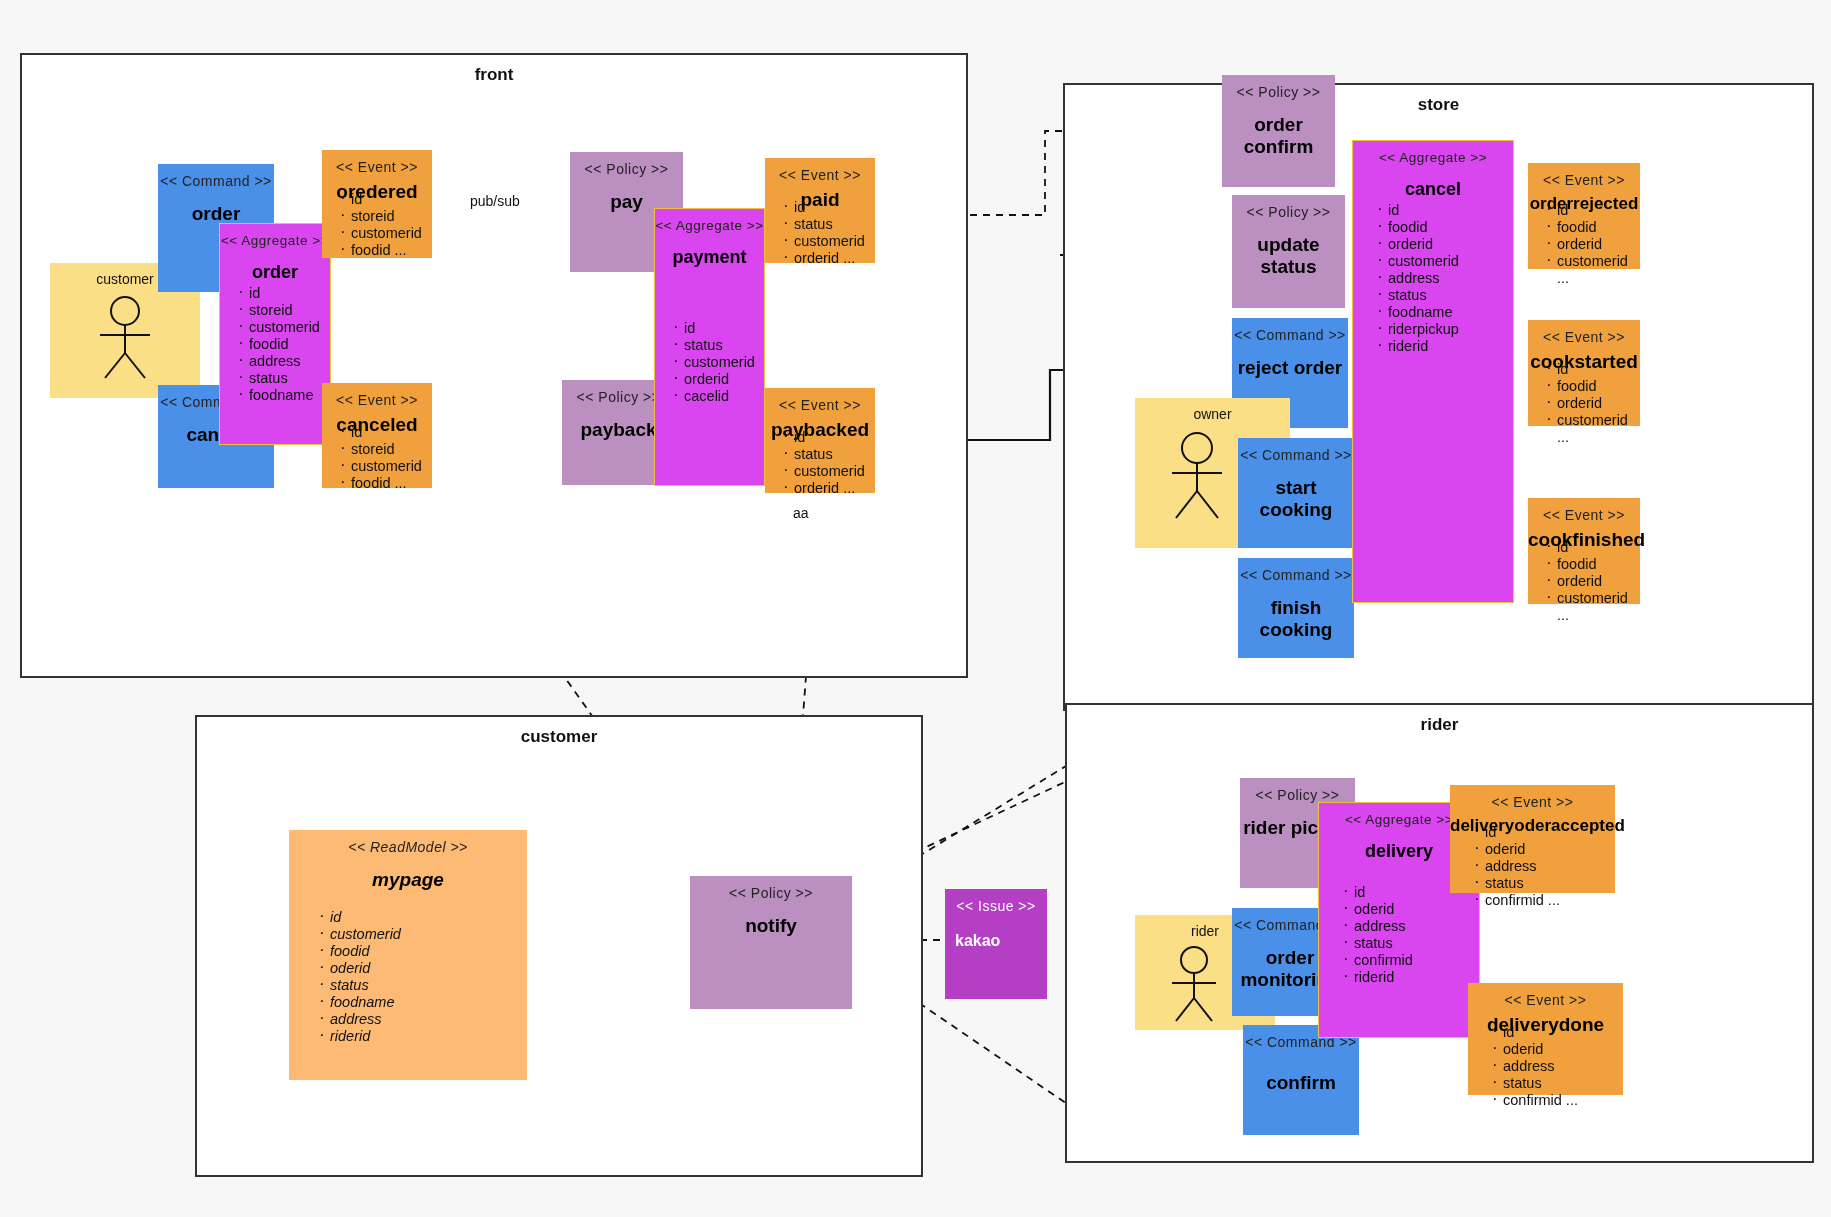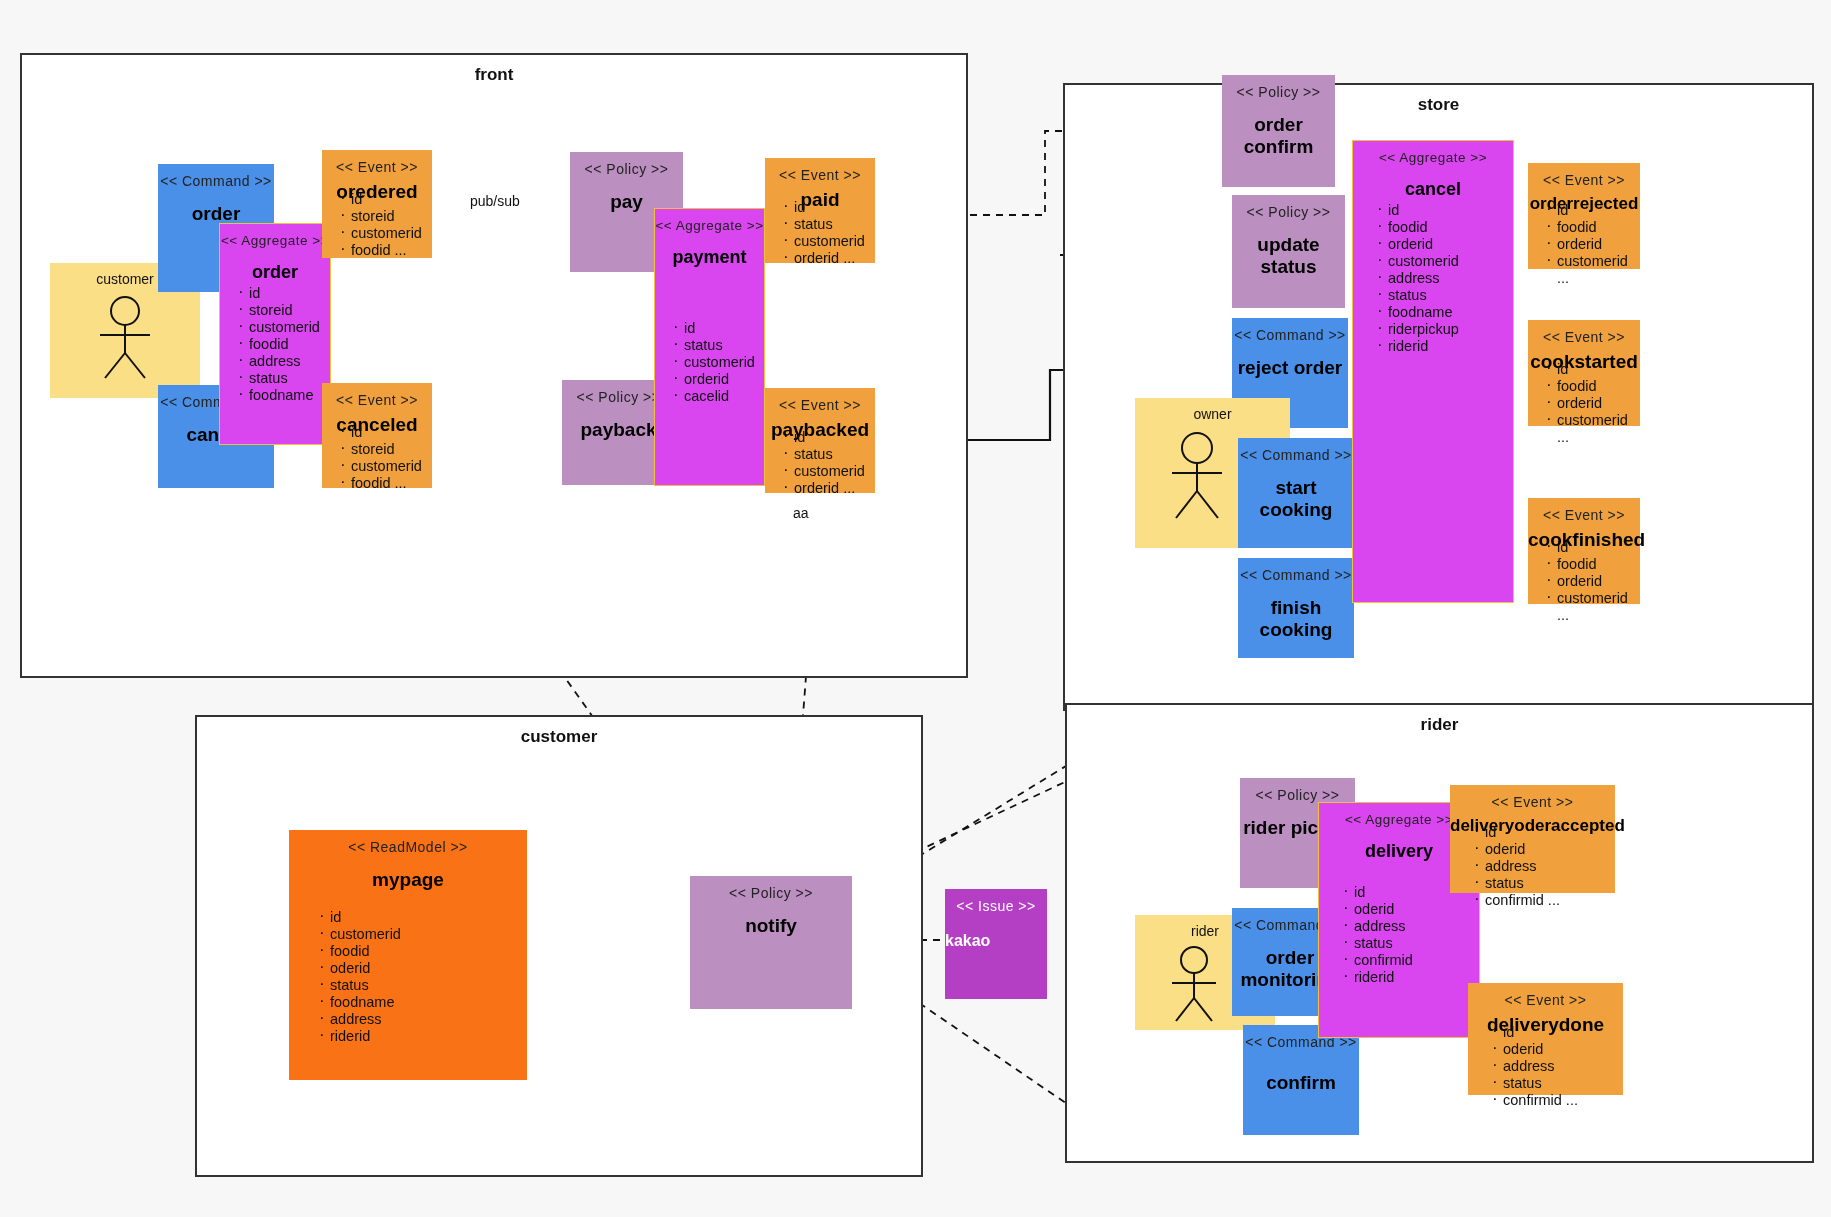--- a/index.html
+++ b/index.html
@@ -13,34 +13,34 @@
   .sticky .stereo{text-align:center;font-size:14px;color:#222;padding-top:9px;letter-spacing:.5px;}
   .sticky .nm{text-align:center;font-weight:bold;font-size:19px;color:#000;margin-top:14px;}
   .sticky ul{list-style:none;margin:2px 0 0 0;padding:0 0 0 16px;}
   .sticky li{font-size:14.5px;line-height:17px;color:#111;position:relative;padding-left:13px;}
   .sticky li:before{content:"·";position:absolute;left:2px;top:-2px;font-size:17px;}
 
   .ev{background:#f0a03c;}
   .cmd{background:#4a90e8;}
   .pol{background:#bc8fc1;}
   .agg{background:#d946ef;border:1.5px solid #f0c23c;}
-  .rm{background:#f97316;}
+  .rm{background:#fdba74;font-style:italic;}
   .iss{background:#b43fc4;}
   .iss .stereo{color:#fff;}
   .iss .nm{color:#fff;text-align:left;padding-left:12px;}
 
   .agg .stereo{font-size:13.5px;}
   .agg .nm{font-size:18px;}
 
   .actor{position:absolute;background:#fbdf86;box-sizing:border-box;}
   .actor .alabel{text-align:center;font-size:14px;color:#111;padding-top:8px;}
   .actor svg{position:absolute;left:50%;transform:translateX(-50%);top:30px;}
 
   
-  .nm.left{text-align:left;padding-left:0;}
+  .nm.left{text-align:left;padding-left:10px;}
 
   .lbl{position:absolute;font-size:14px;color:#111;background:transparent;}
   .lbl.boxed{background:#fff;padding:0 2px;}
 
   svg#wires{position:absolute;left:0;top:0;width:1831px;height:1217px;pointer-events:none;}
 </style>
 </head>
 <body>
 
 <div id="canvas">

